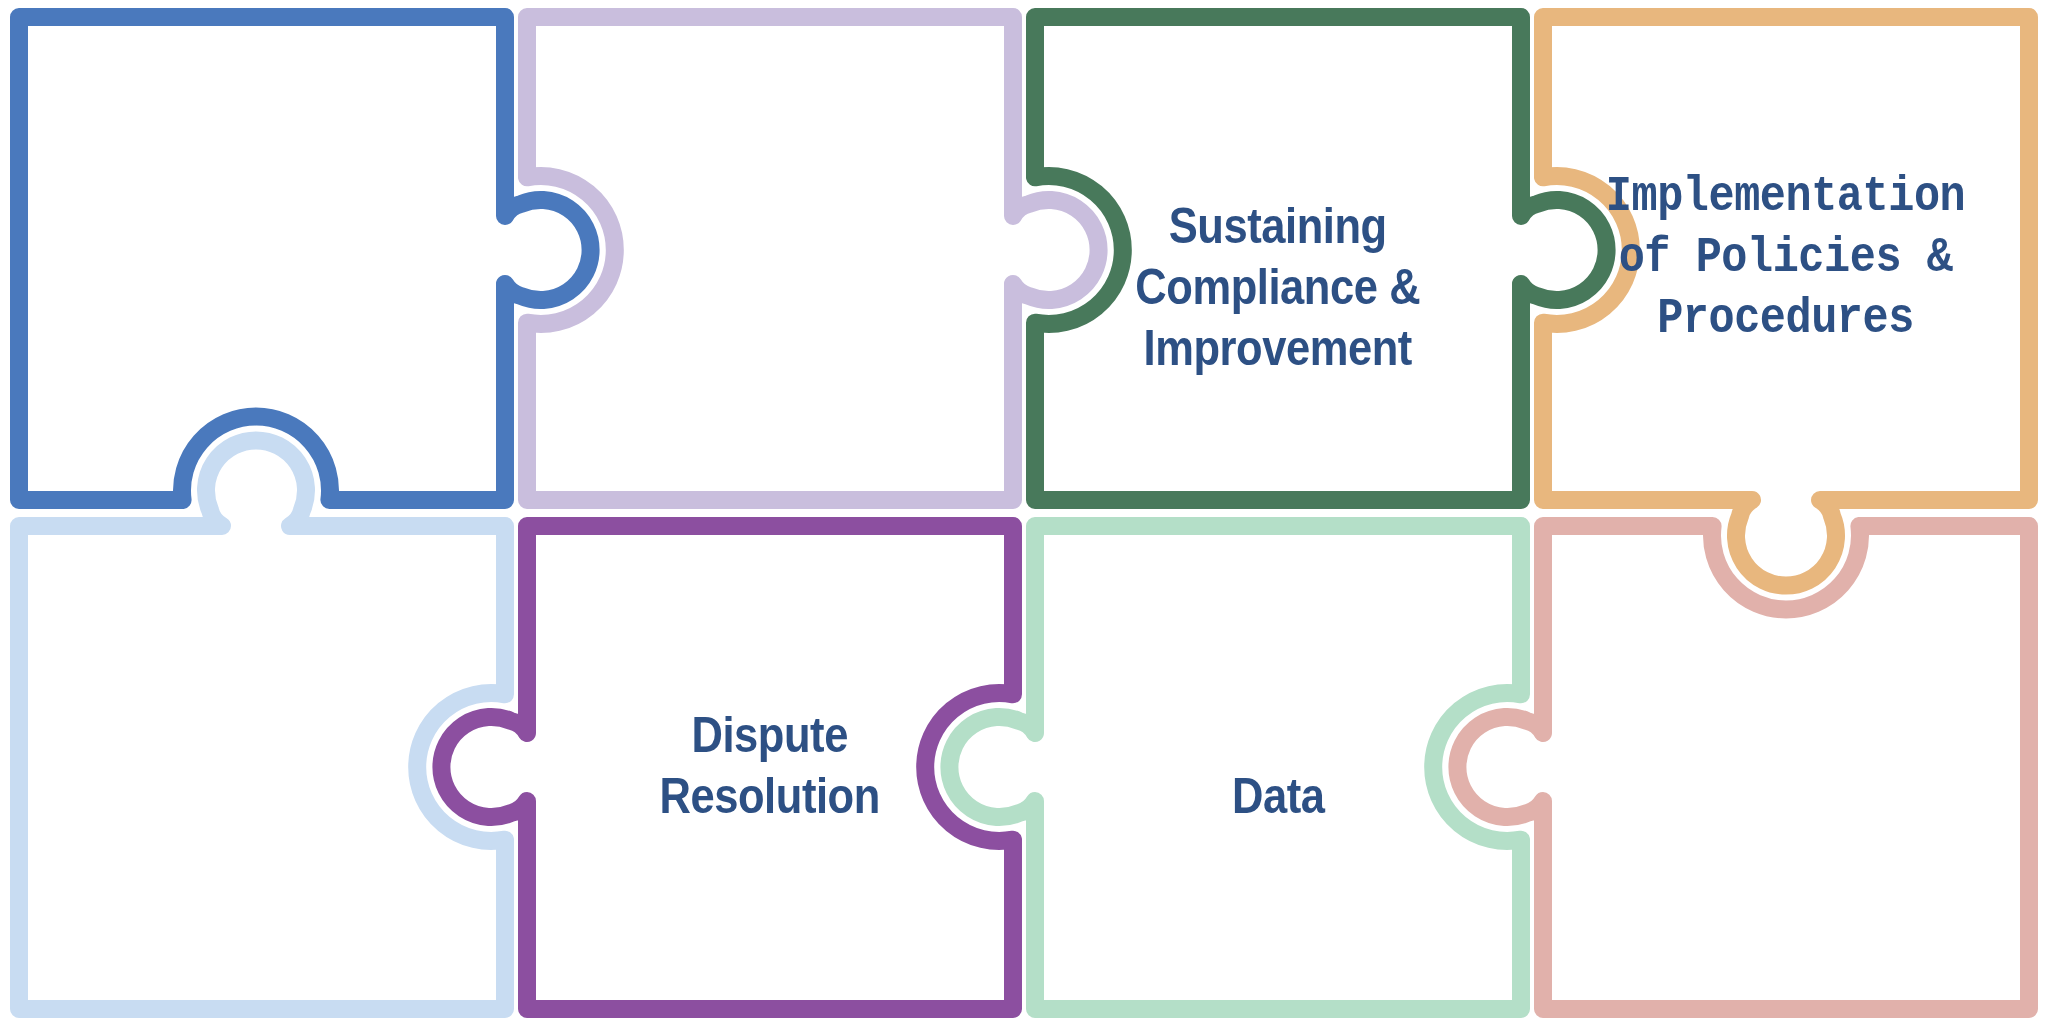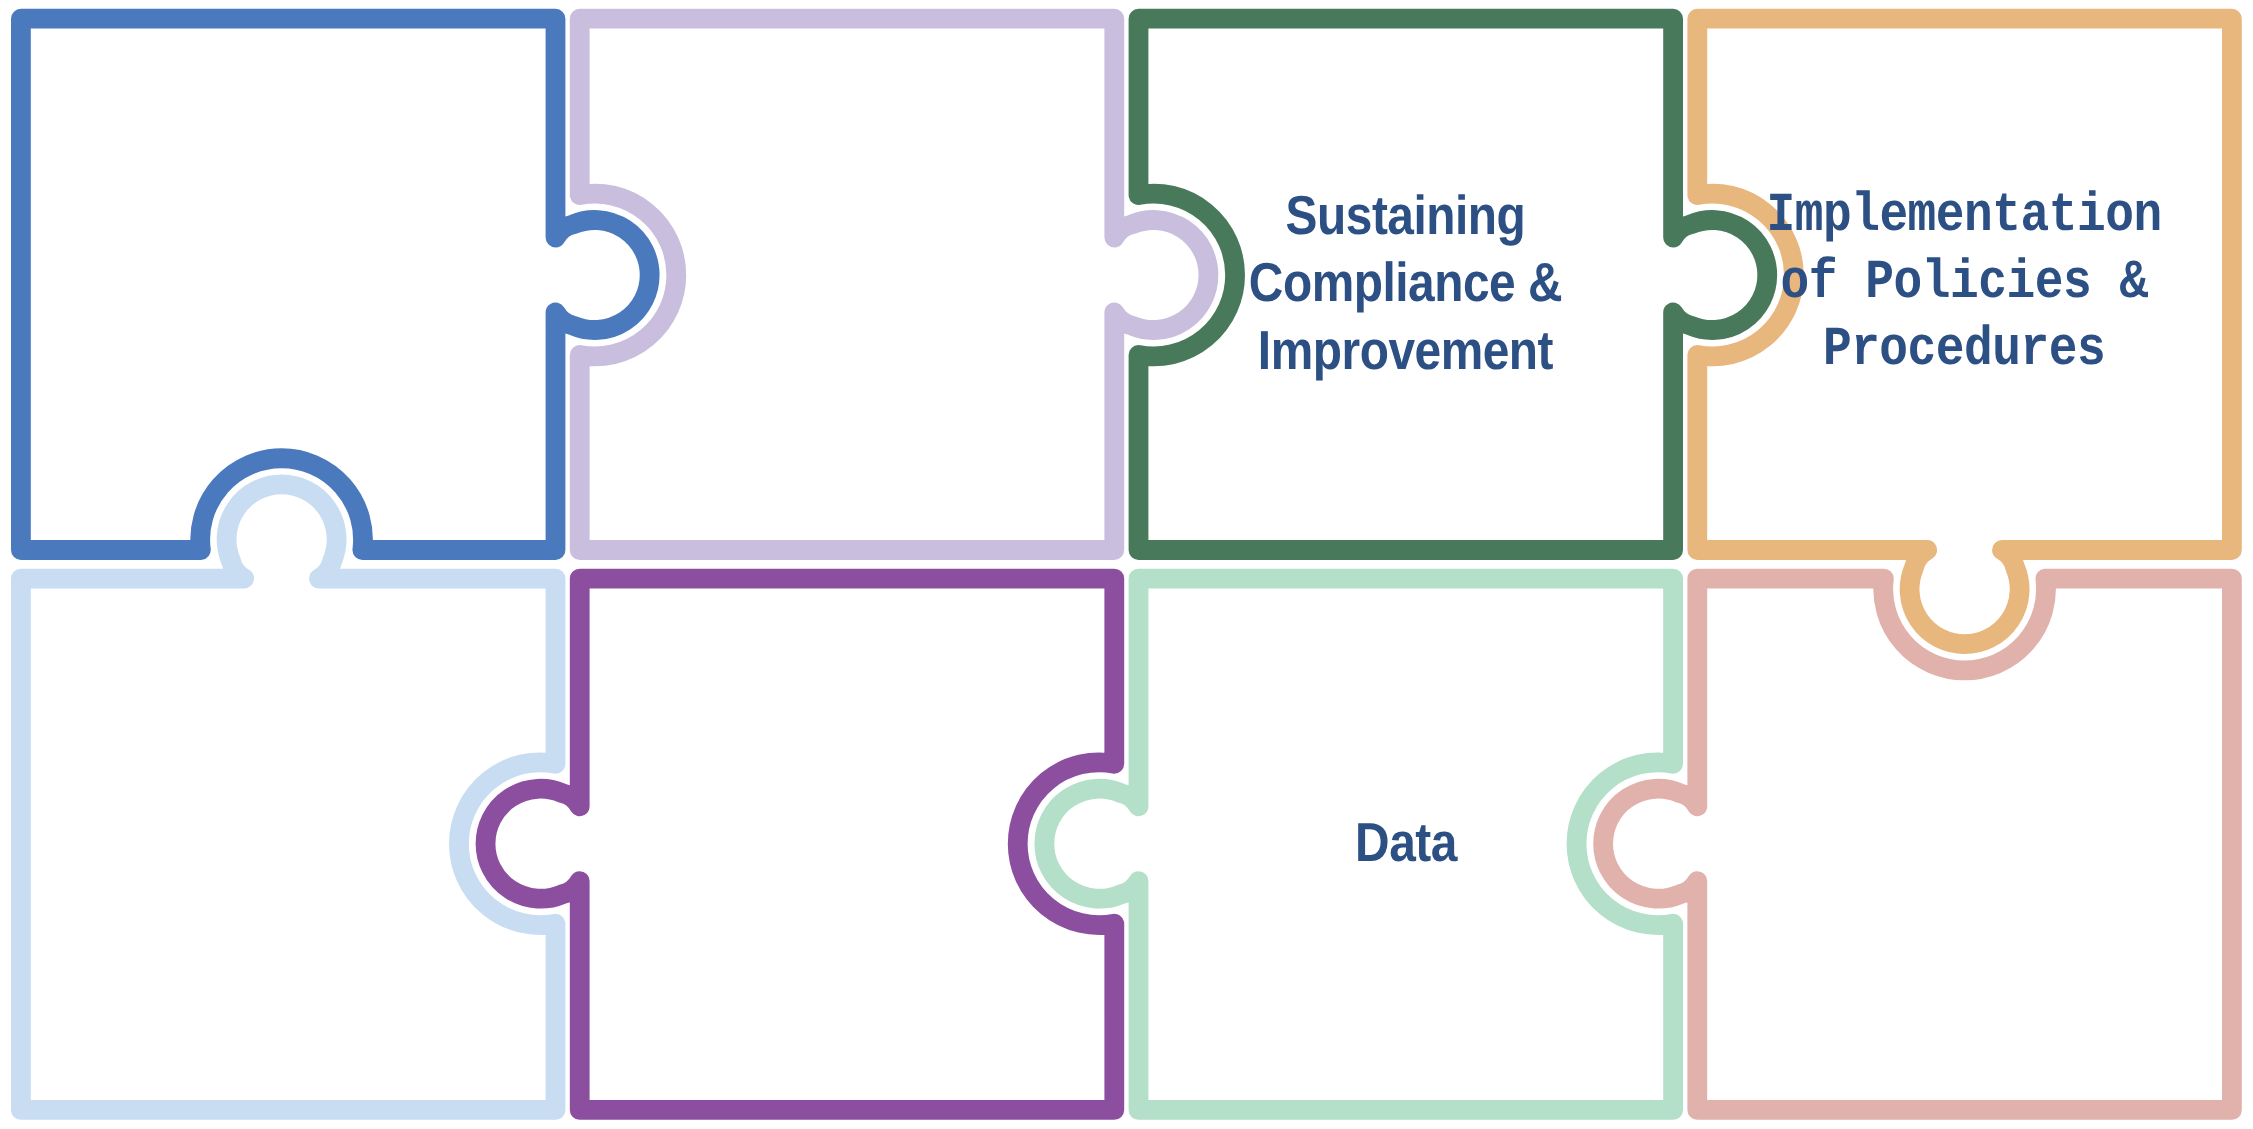--- a/index.html
+++ b/index.html
@@ -24,21 +24,21 @@
     line-height:61px;
     color:var(--text-color,#2d5084);
     transform:scaleX(0.87);
     transform-origin:center center;
     letter-spacing:-0.5px;
   }
   .row-top{top:26px;height:462px;}
   .row-bottom{top:535px;height:462px;}
   .col-0{left:28px;width:468px;}
   .col-1{left:536px;width:468px;}
-  .col-2{left:1044px;width:468px;}
+  .col-2{left:1044px;width:468px;margin-top:30px;}
   .col-3{left:1552px;width:468px;font-family:Liberation Mono, monospace;}
 </style>
 </head>
 <body>
 
 <div id="canvas" style="background: rgb(255, 255, 255);">
 
   <svg id="puzzle-svg" viewBox="0 0 2048 1026" fill="none" stroke-width="18" stroke-linejoin="round">
 
     <path d="M 19 17 L 505 17 L 505 216 Q 511 206 521 204 A 50 50 0 1 1 521 296 Q 511 294 505 284 L 505 500 L 329.4 500 A 74 74 0 1 0 182.6 500 L 19 500 Z" stroke="#4a79bd"></path>
@@ -61,17 +61,21 @@
   <div class="piece-label row-top col-2">
     <span class="label-text">Sustaining
 Compliance &amp;
 Improvement</span>
   </div>
   <div class="piece-label row-top col-3">
     <span class="label-text">Implementation
 of Policies &amp;
 Procedures</span>
   </div>
+  <div class="piece-label row-bottom col-1">
+    <span class="label-text">Dispute
+Resolution</span>
+  </div>
   <div class="piece-label row-bottom col-2">
     <span class="label-text">Data</span>
   </div>
 
 </div>
 
 </body></html>

